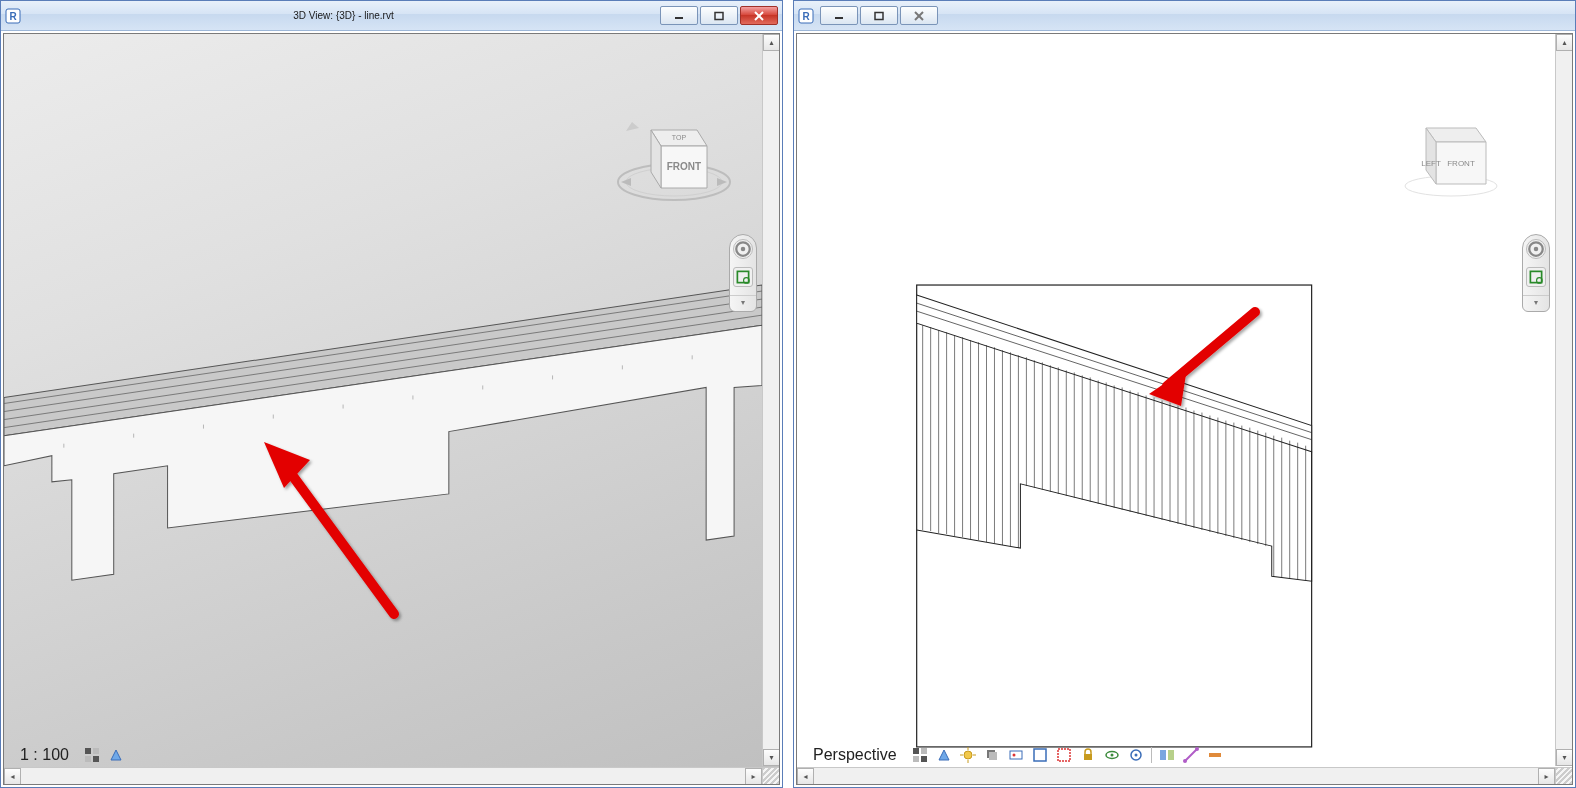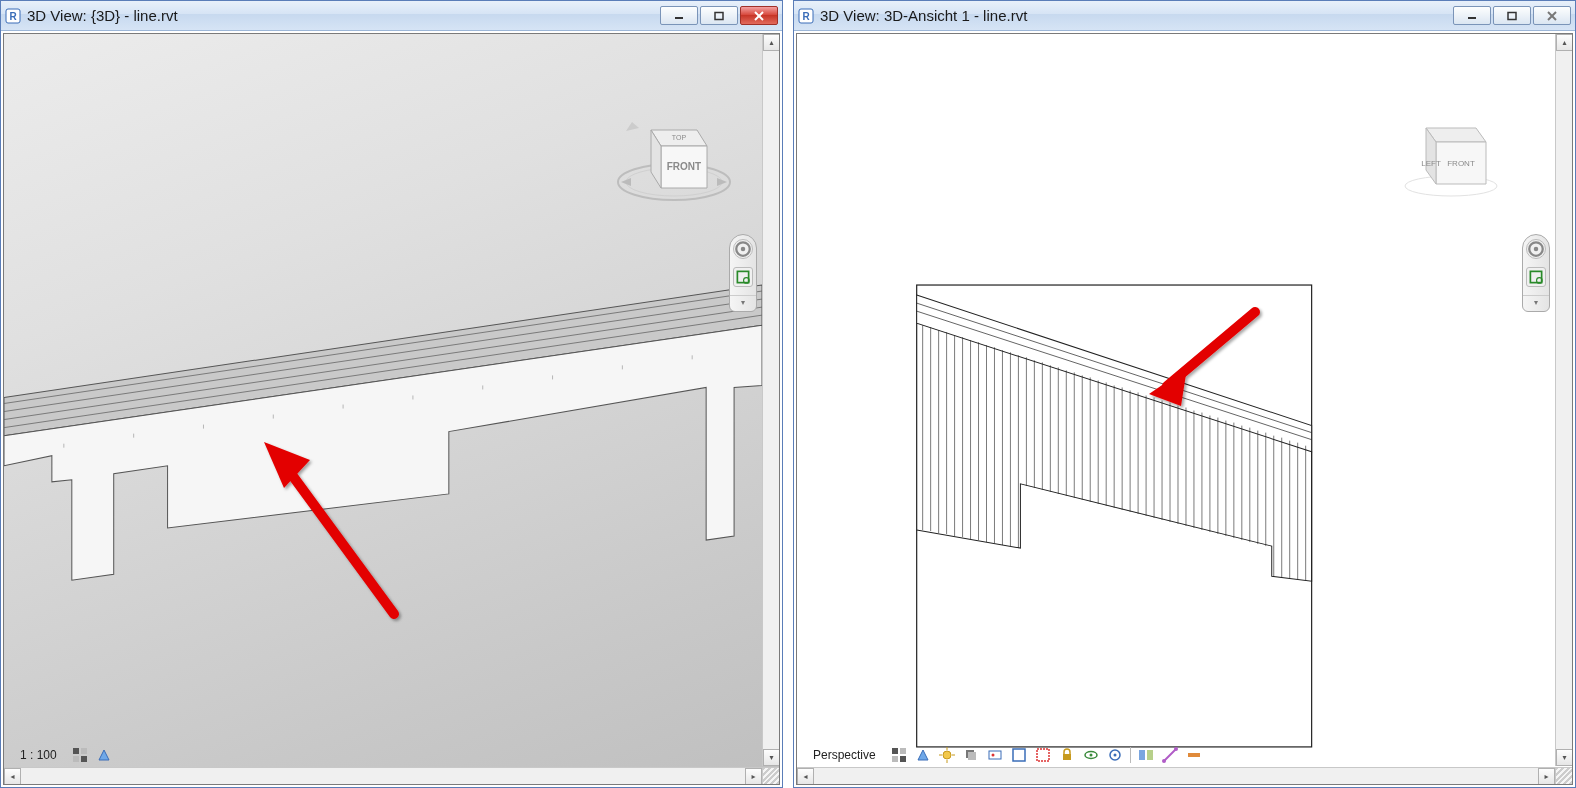--- a/index.html
+++ b/index.html
@@ -38,24 +38,25 @@
     padding: 0 4px;
     color: #2a2a2a;
   }
   .titlebar .app-icon {
     width: 16px;
     height: 16px;
     margin-right: 6px;
   }
   .titlebar .title-text {
     flex: 1;
-    font-size: 15px;
+    font-size: 10px;
     color: #1a1a1a;
     white-space: nowrap;
     overflow: hidden;
+    text-align: center;
   }
   .win-btns {
     display: flex;
     gap: 2px;
   }
   .win-btn {
     width: 38px;
     height: 19px;
     border: 1px solid #7a94b8;
     border-radius: 2px;
@@ -174,21 +175,21 @@
   .viewbar {
     position: absolute;
     left: 2px;
     bottom: 18px;
     height: 22px;
     display: flex;
     align-items: center;
     gap: 6px;
     padding: 0 6px;
     background: rgba(255,255,255,0.0);
-    font-size: 12px;
+    font-size: 16px;
     color: #333;
   }
   .viewbar .scale {
     padding: 1px 8px;
     color: #222;
   }
   .viewbar .vb-icon {
     width: 18px; height: 18px;
     display: flex; align-items: center; justify-content: center;
   }
@@ -341,21 +342,20 @@
   </div>
 
   <div class="window">
     <div class="titlebar">
       <span class="app-icon">
         <svg viewBox="0 0 16 16">
             <rect x="1" y="1" width="14" height="14" rx="2" fill="#fff" stroke="#3a6db8"></rect>
             <text x="8" y="12" text-anchor="middle" font-size="10" font-weight="bold" fill="#3a6db8">R</text>
           </svg>
       </span>
-      <span class="title-text">3D View: 3D-Ansicht 1 - line.rvt</span>
       <div class="win-btns">
         <div class="win-btn">
             <svg viewBox="0 0 12 10">
               <line x1="2" y1="7" x2="10" y2="7" stroke="#333" stroke-width="2"></line>
             </svg>
           </div>
         <div class="win-btn">
             <svg viewBox="0 0 12 10">
               <rect x="2" y="1.5" width="8" height="7" fill="none" stroke="#333" stroke-width="1.5"></rect>
             </svg>

